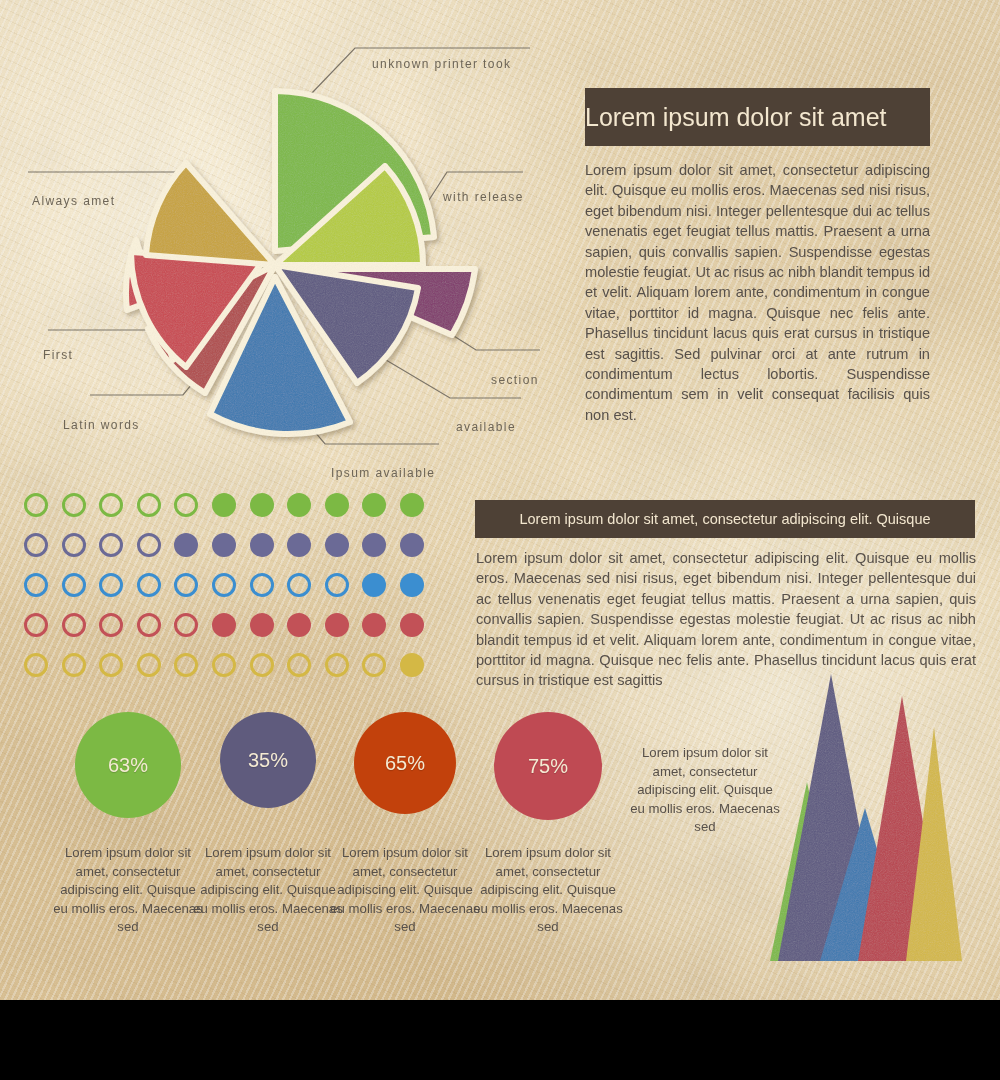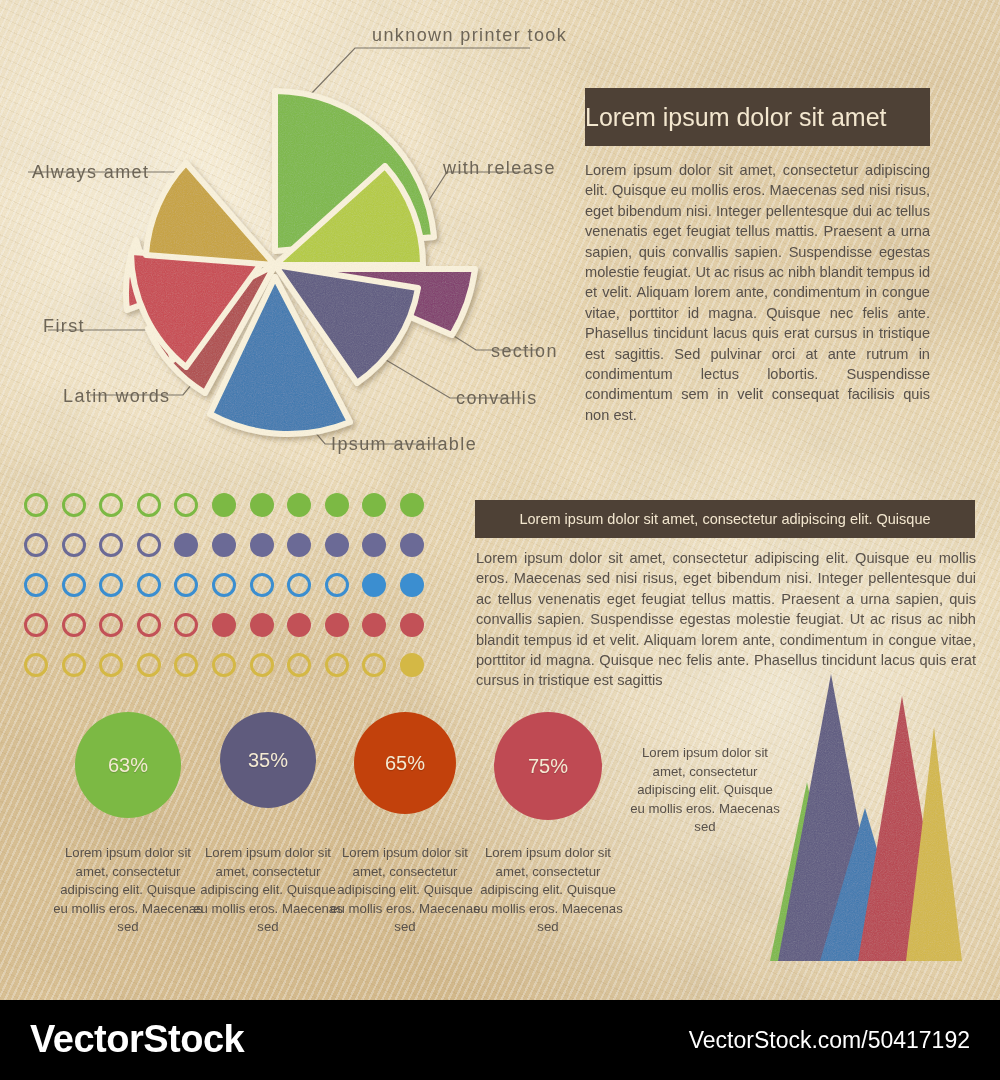--- a/index.html
+++ b/index.html
@@ -27,22 +27,22 @@
   }
   #grain{
     position:absolute;inset:0;opacity:.5;mix-blend-mode:multiply;
   }
 
   
   #pie-wrap{position:absolute;left:0;top:0;width:560px;height:470px;}
   #pie-svg{position:absolute;left:0;top:0;}
   .lead-line{stroke:#7b7468;stroke-width:1.2;fill:none;}
   .pie-label{
-    position:absolute;font-size:18px;color:#6d6557;letter-spacing:1.4px;
-    white-space:nowrap;font-family:"Liberation Sans", sans-serif;
+    position:absolute;font-size:12px;color:#6d6557;letter-spacing:1.4px;
+    white-space:nowrap;font-family:"Liberation Sans", sans-serif;margin-top:32px;
   }
 
   
   .bar{
     position:absolute;background:#4e4136;color:#f3e7cf;
     display:flex;align-items:center;
   }
   #bar-main{left:585px;top:88px;width:345px;height:58px;font-size:25px;}
   #bar-sec{left:475px;top:500px;width:500px;height:38px;justify-content:center;font-size:14.5px;}
 
@@ -158,21 +158,21 @@
         <path d="M 262,260 L 127,310 A 145,145 0 0 1 136,240 L 136,240 L 173,360 Z" fill="#c9464e" stroke="#fbf3dc" stroke-width="6" stroke-linejoin="round" filter="url(#tex)"></path>
         <path d="M 263,261 L 131,252 A 148,148 0 0 0 186,367 Z" fill="#c9464e" stroke="#fbf3dc" stroke-width="6" stroke-linejoin="round" filter="url(#tex)"></path>
 
         <path d="M 275,265 L 146,255 A 148,148 0 0 1 186,163 Z" fill="#c8a33a" stroke="#fbf3dc" stroke-width="6" stroke-linejoin="round" filter="url(#tex)"></path>
       </g>
     </svg>
 
     <span class="pie-label" style="left:372px;top:25px;">unknown printer took</span>
     <span class="pie-label" style="left:443px;top:158px;">with release</span>
     <span class="pie-label" style="left:491px;top:341px;">section</span>
-    <span class="pie-label" style="left:456px;top:388px;">convallis</span>
+    <span class="pie-label" style="left:456px;top:388px;">available</span>
     <span class="pie-label" style="left:331px;top:434px;">Ipsum available</span>
     <span class="pie-label" style="left:63px;top:386px;">Latin words</span>
     <span class="pie-label" style="left:43px;top:316px;">First</span>
     <span class="pie-label" style="left:32px;top:162px;">Always amet</span>
   </div>
 
   <div class="bar" id="bar-main">
     <span>Lorem ipsum dolor sit amet</span>
   </div>
   <div class="body-text" id="txt-main">Lorem ipsum dolor sit amet, consectetur adipiscing elit. Quisque eu mollis eros. Maecenas sed nisi risus, eget bibendum nisi. Integer pellentesque dui ac tellus venenatis eget feugiat tellus mattis. Praesent a urna sapien, quis convallis sapien. Suspendisse egestas molestie feugiat. Ut ac risus ac nibh blandit tempus id et velit. Aliquam lorem ante, condimentum in congue vitae, porttitor id magna. Quisque nec felis ante. Phasellus tincidunt lacus quis erat cursus in tristique est sagittis. Sed pulvinar orci at ante rutrum in condimentum lectus lobortis. Suspendisse condimentum sem in velit consequat facilisis quis non est.</div>
@@ -288,18 +288,14 @@
   <svg id="tri" width="235" height="335" viewBox="0 0 235 335">
     <g>
       <path d="M 45,134 L 82,313 L 8,313 Z" fill="#7cb944" filter="url(#tex)"></path>
       <path d="M 69,26  L 122,313 L 16,313 Z" fill="#5c5880" filter="url(#tex)"></path>
       <path d="M 103,160 L 148,313 L 58,313 Z" fill="#3b78b0" filter="url(#tex)"></path>
       <path d="M 140,48  L 184,313 L 96,313 Z" fill="#b8414c" filter="url(#tex)"></path>
       <path d="M 172,79  L 200,313 L 144,313 Z" fill="#d4b845" filter="url(#tex)"></path>
     </g>
   </svg>
 
-  <div id="footer">
-    <span id="vs-logo">VectorStock</span>
-    <span id="vs-url">VectorStock.com/50417192</span>
-  </div>
 
 </div>
 
 </body></html>

